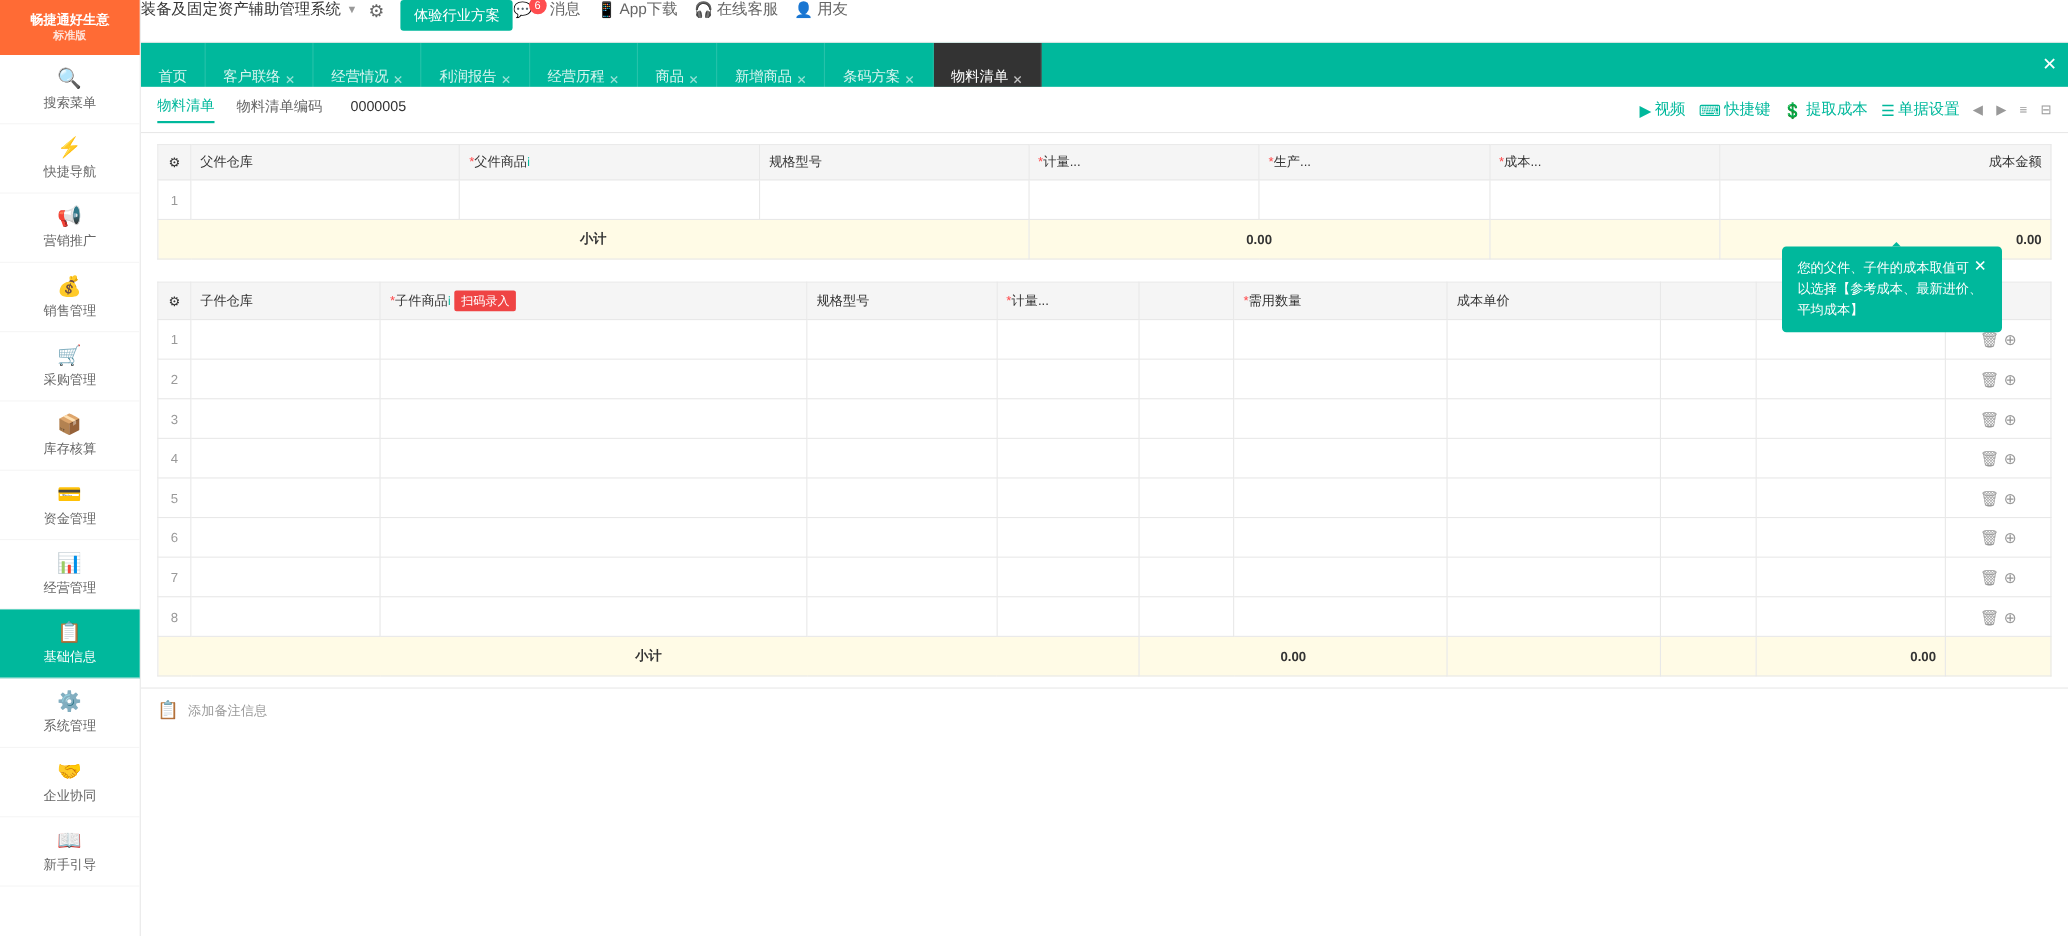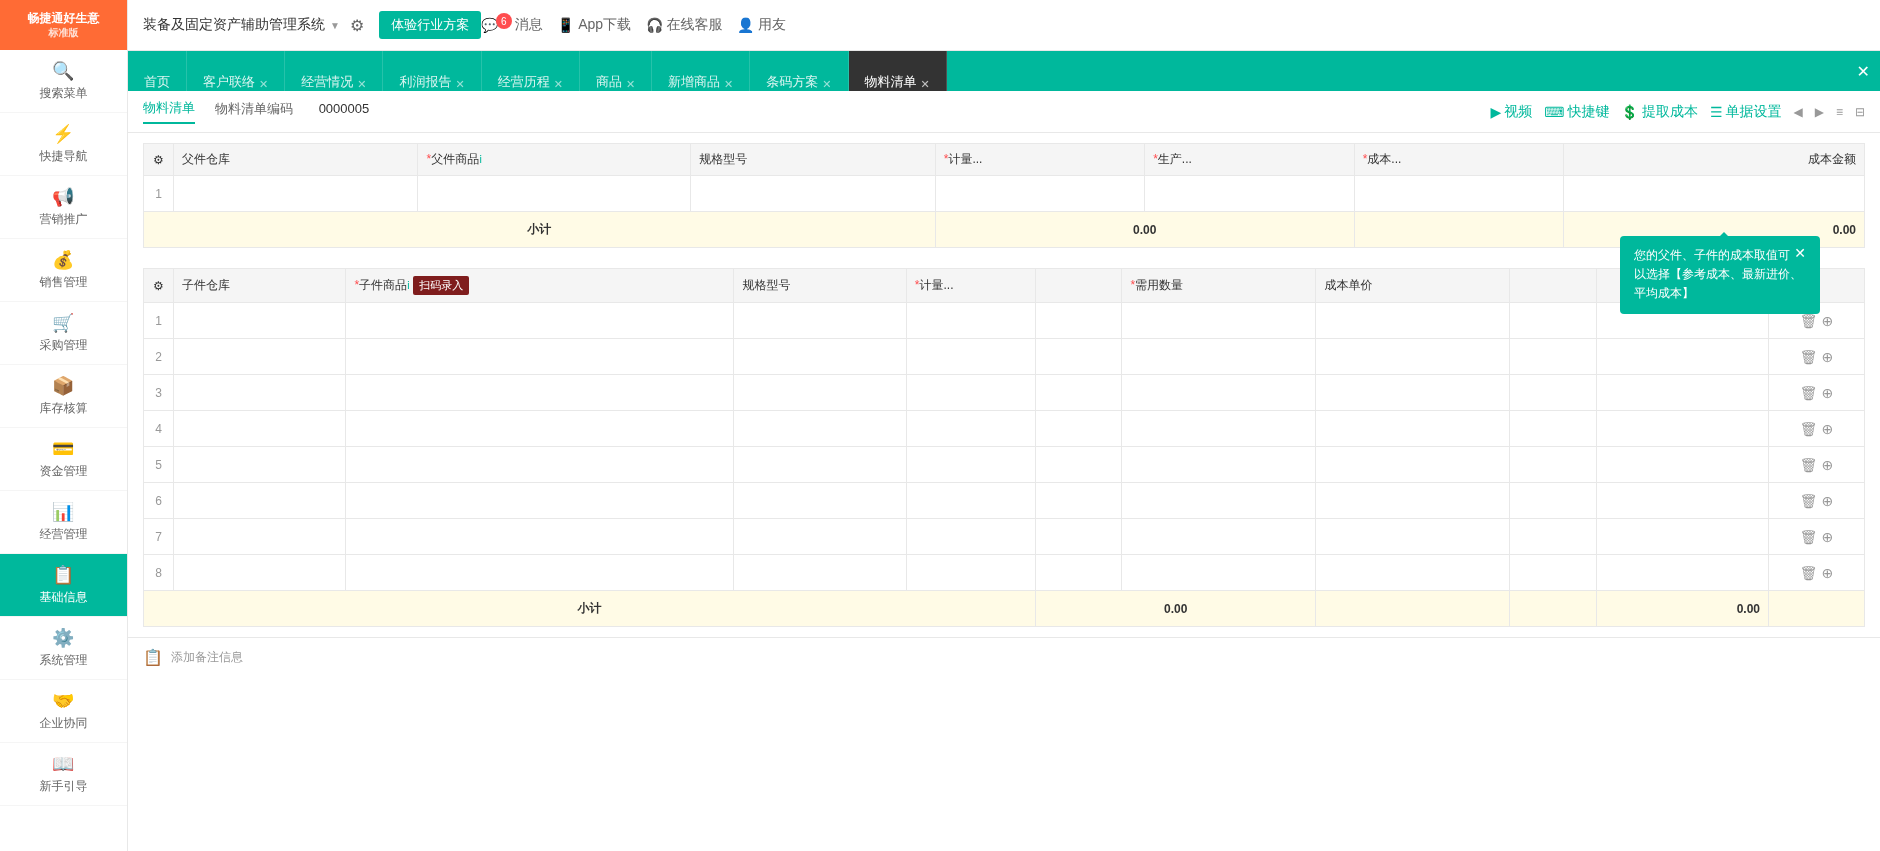--- a/index.html
+++ b/index.html
@@ -45,24 +45,24 @@
     .main {
       flex: 1;
       display: flex;
       flex-direction: column;
       overflow: hidden;
     }
 
     
     .topbar {
       background: #fff;
-      height: 51px;
-      display: flex;
-      align-items: center;
-      padding: 0 15px;
+      height: 39px;
+      display: flex;
+      align-items: flex-start;
+      padding: 0 0;
       border-bottom: 1px solid #e8e8e8;
       flex-shrink: 0;
     }
     .topbar-actions {
       display: flex;
       align-items: center;
       gap: 15px;
       color: #666;
       font-size: 13px;
     }
@@ -183,21 +183,21 @@
     }
     .data-table tr.subtotal td {
       background: #fffbe6;
       padding: 6px 8px;
       font-weight: bold;
       color: #333;
       text-align: center;
     }
     .data-table .settings-col { width: 30px; text-align: center; }
     .scan-btn {
-      background: #7f1d1d;
+      background: #ef4444;
       color: white;
       border: none;
       padding: 2px 6px;
       border-radius: 2px;
       font-size: 11px;
       cursor: pointer;
     }
     .action-icons { display: flex; gap: 4px; justify-content: center; padding: 0 5px; }
     .action-icon { cursor: pointer; color: #999; font-size: 14px; }
 

